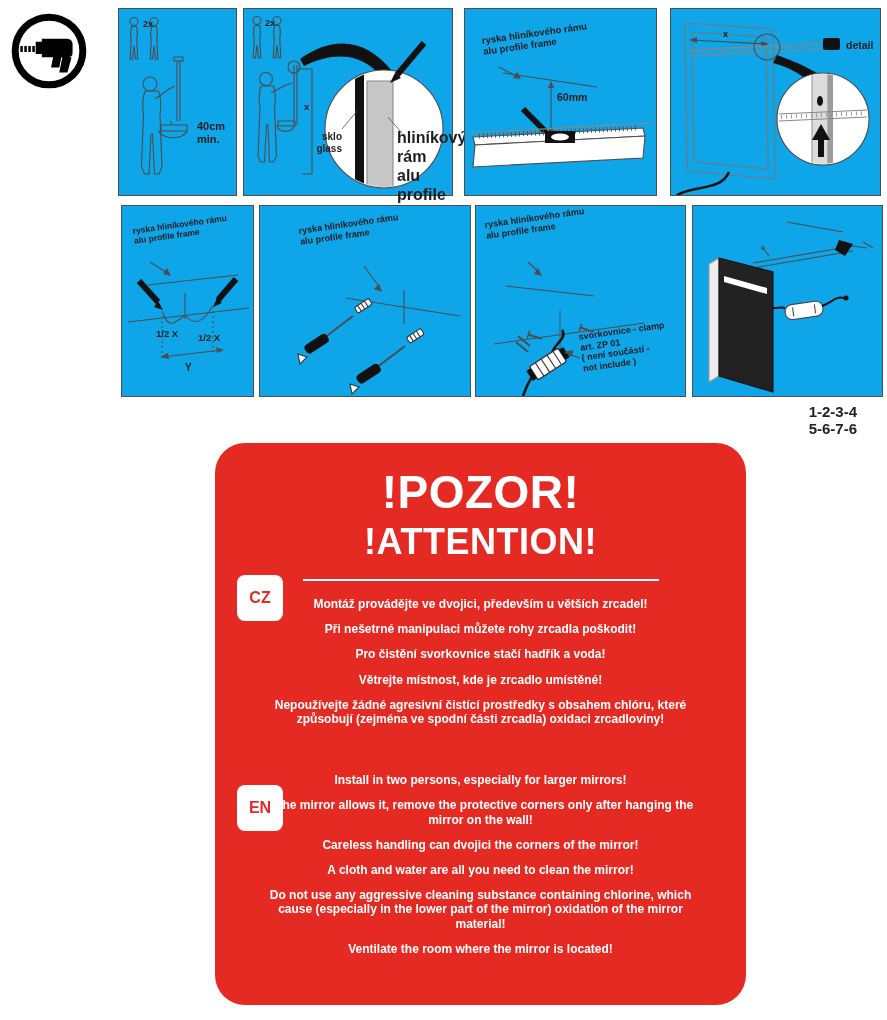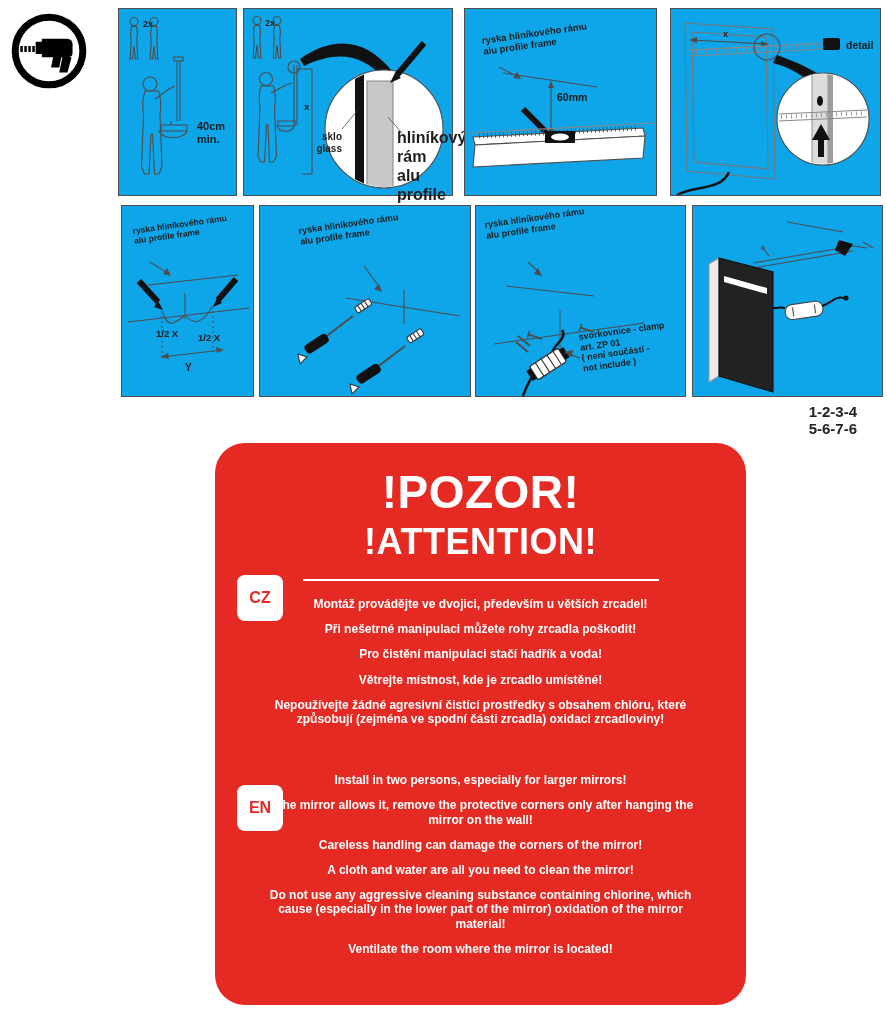--- a/index.html
+++ b/index.html
@@ -334,30 +334,30 @@
 
   <div id="warnbox" style="background: rgb(228, 42, 35);">
     <div class="wtitle">!POZOR!</div>
     <div class="wtitle2">!ATTENTION!</div>
     <div class="wsep"></div>
 
     <div class="badge" style="top: 132px; color: rgb(228, 42, 35);">CZ</div>
     <div>
       <div class="wline">Montáž provádějte ve dvojici, především u větších zrcadel!</div>
       <div class="wline">Při nešetrné manipulaci můžete rohy zrcadla poškodit!</div>
-      <div class="wline">Pro čistění manipulaci stačí hadřík a voda!</div>
+      <div class="wline">Pro čistění svorkovnice stačí hadřík a voda!</div>
       <div class="wline">Větrejte místnost, kde je zrcadlo umístěné!</div>
       <div class="wline">Nepoužívejte žádné agresivní čistící prostředky s obsahem chlóru, které způsobují (zejména ve spodní části zrcadla) oxidaci zrcadloviny!</div>
     </div>
 
     <div class="badge" style="top: 326px; color: rgb(228, 42, 35); margin-top: 16px;">EN</div>
     <div class="enspacer"></div>
     <div>
       <div class="wline">Install in two persons, especially for larger mirrors!</div>
       <div class="wline">If the mirror allows it, remove the protective corners only after hanging the mirror on the wall!</div>
-      <div class="wline">Careless handling can damage the corners of the mirror!</div>
+      <div class="wline">Careless handling can dvojici the corners of the mirror!</div>
       <div class="wline">A cloth and water are all you need to clean the mirror!</div>
       <div class="wline">Do not use any aggressive cleaning substance containing chlorine, which cause (especially in the lower part of the mirror) oxidation of the mirror material!</div>
       <div class="wline">Ventilate the room where the mirror is located!</div>
     </div>
   </div>
 
 </div>
 
 </body></html>

